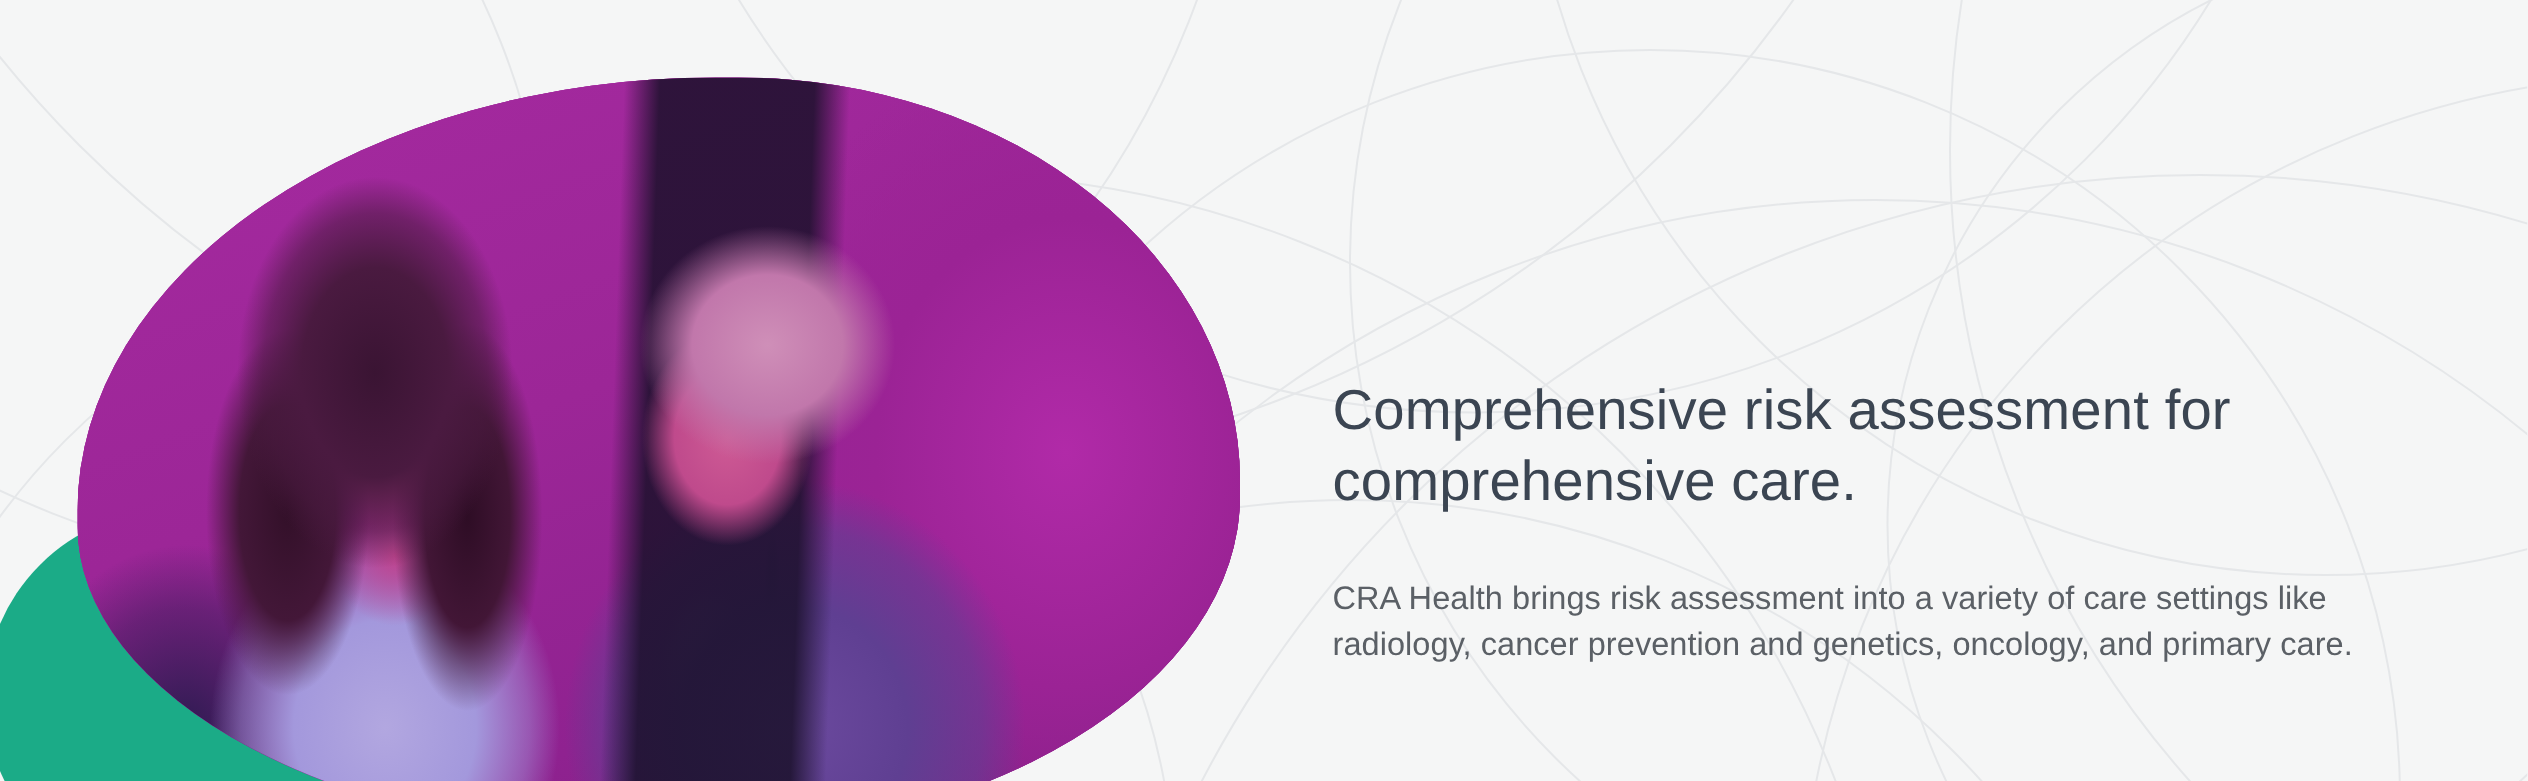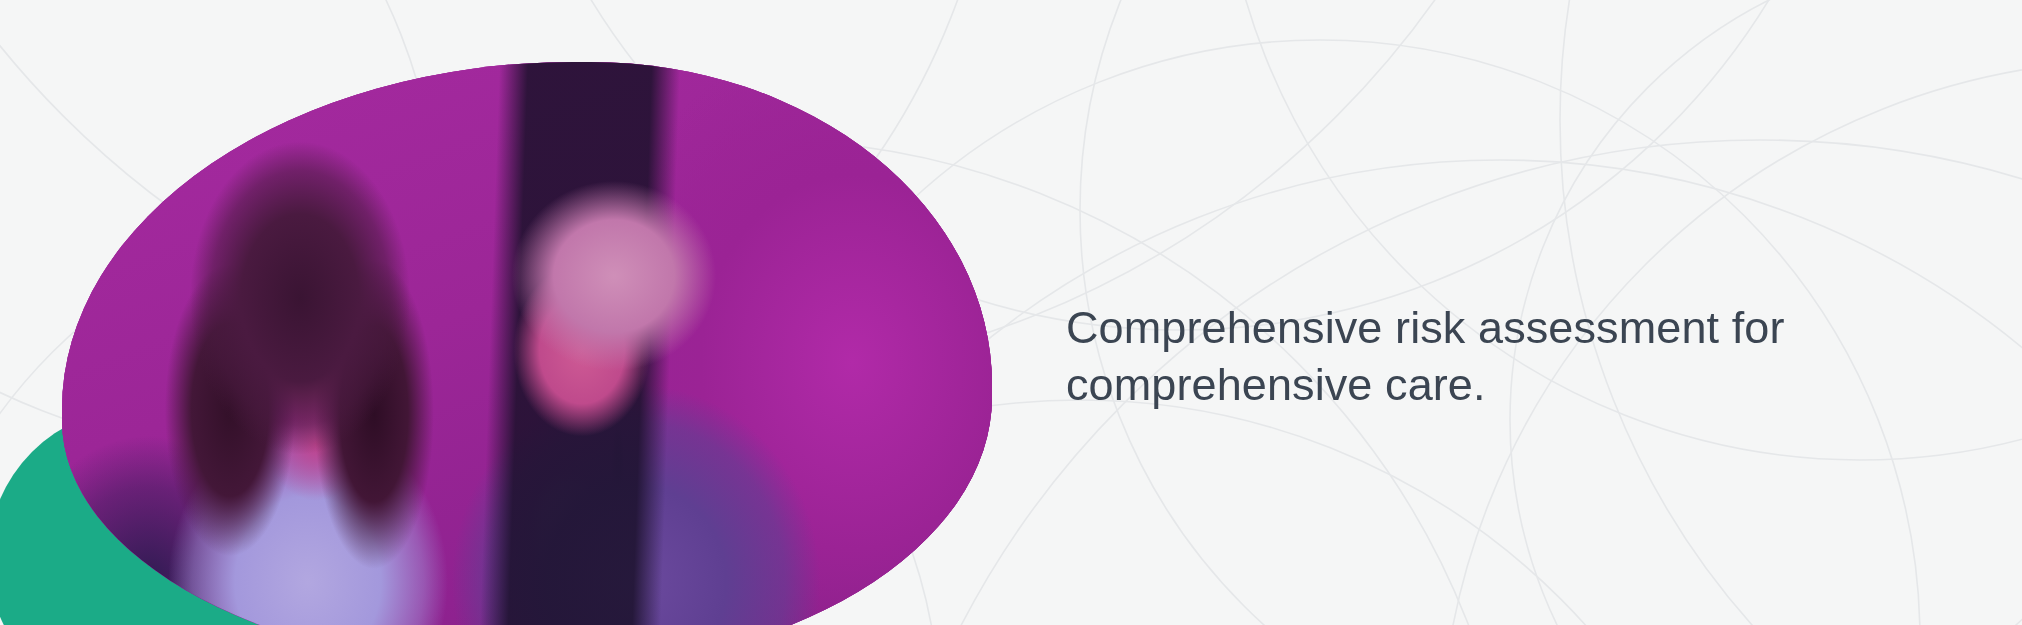--- a/index.html
+++ b/index.html
@@ -180,15 +180,16 @@
     <div class="blob-wrap">
       <div class="blob-clip">
         <div class="photo"></div>
       </div>
     </div>
   </div>
 
   <div class="text-col">
     <h1 class="headline">Comprehensive risk assessment for
 comprehensive care.</h1>
+    <p class="subcopy">CRA Health brings risk assessment into a variety of care settings like radiology, cancer prevention and genetics, oncology, and primary care.</p>
   </div>
 
 </div>
 
 </body></html>

